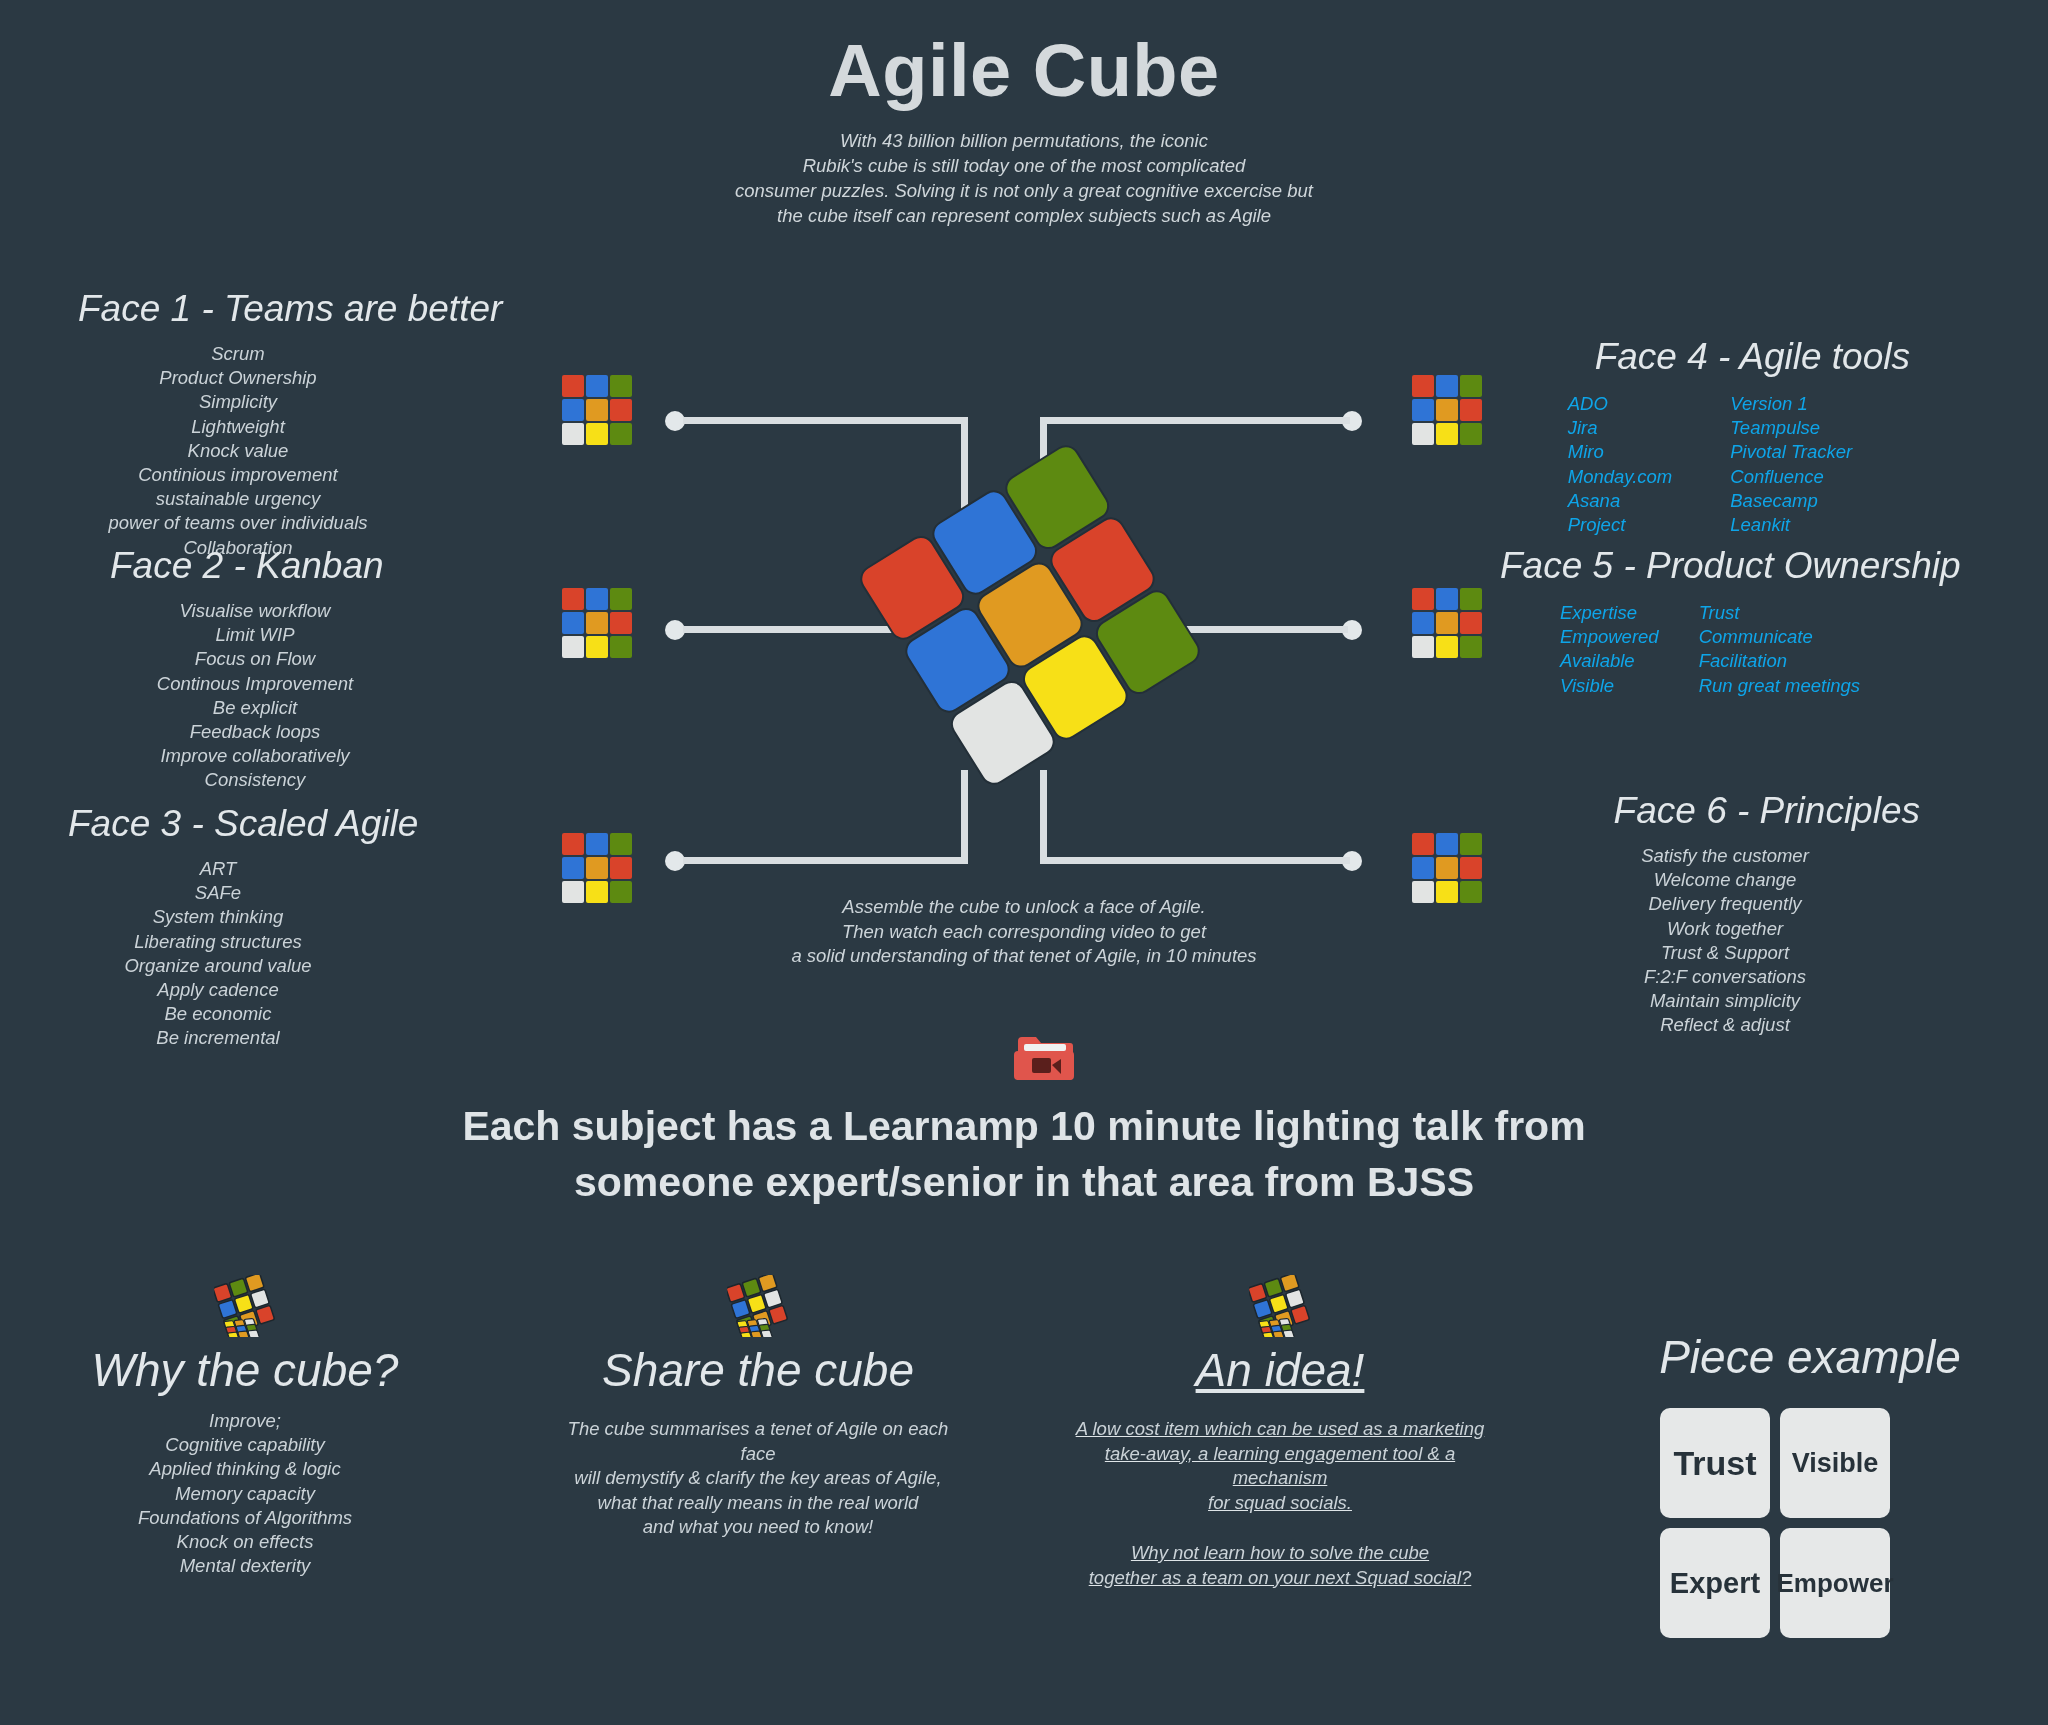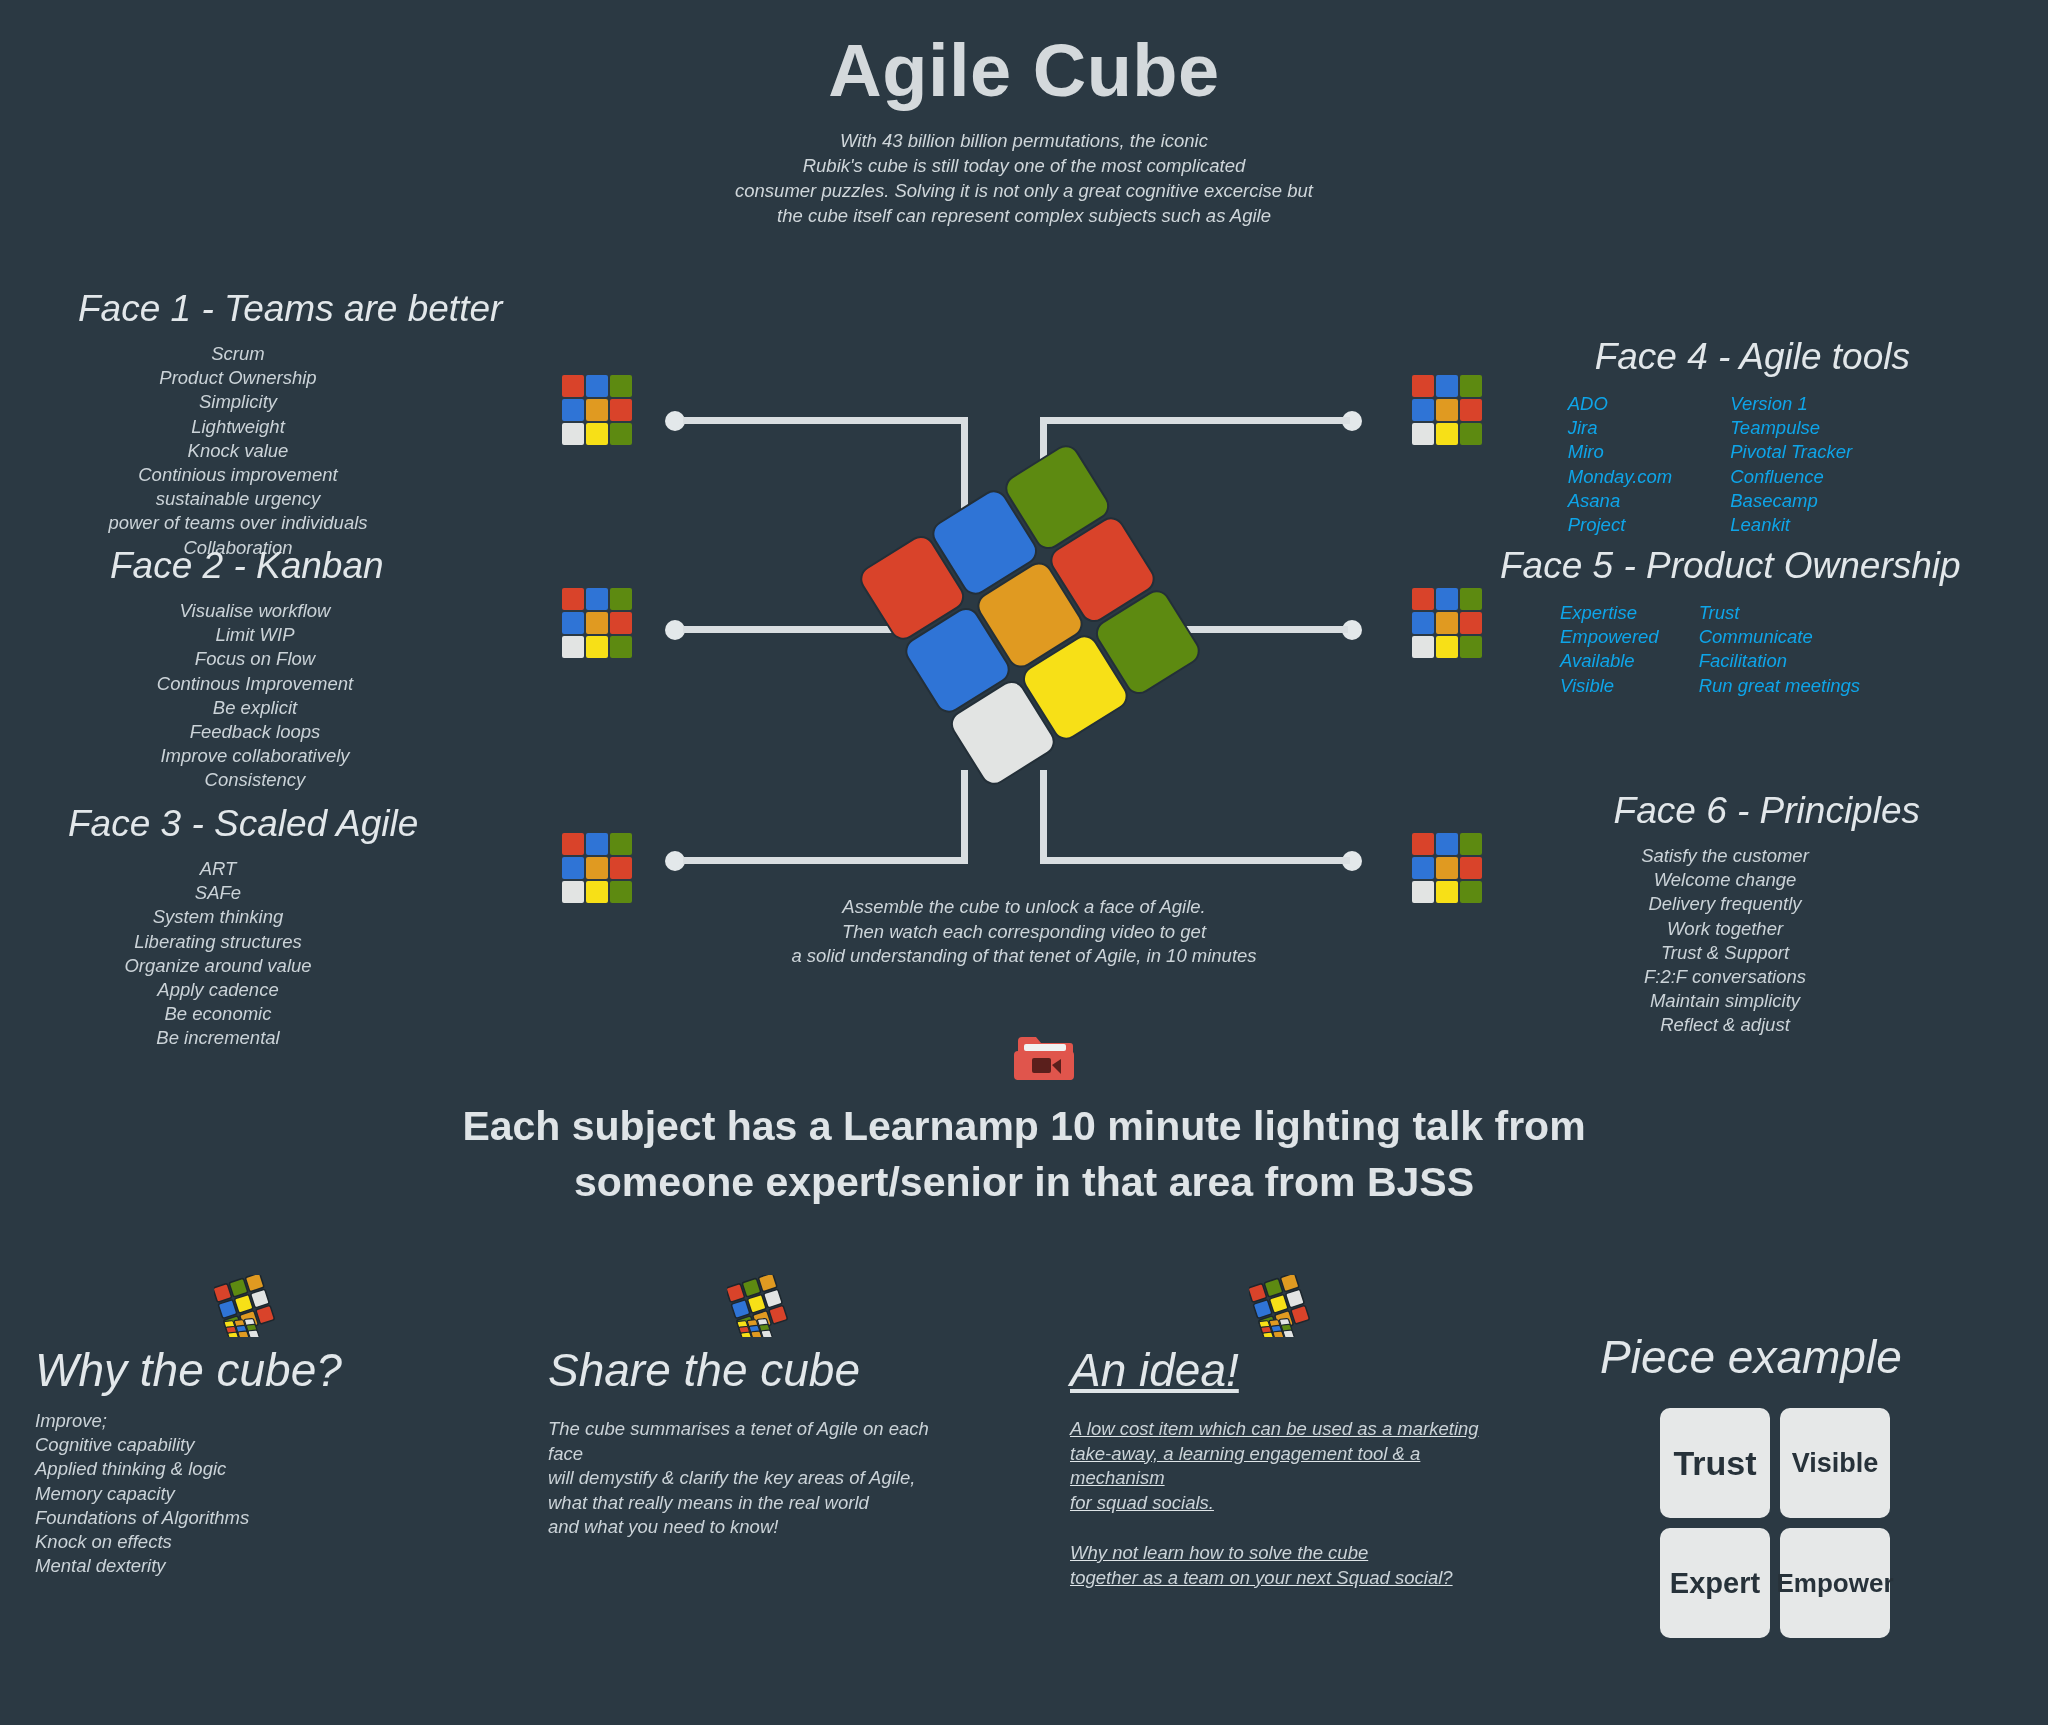--- a/index.html
+++ b/index.html
@@ -72,21 +72,21 @@
 
   
   .videofolder{position:absolute;left:1014px;top:1025px;width:60px;height:60px;}
 
   .banner{
     position:absolute;top:1098px;left:0;width:2048px;text-align:center;
     font-size:41px;font-weight:bold;line-height:56px;color:#dfe4e7;
   }
 
   
-  .bsec{position:absolute;text-align:left;}
+  .bsec{position:absolute;text-align:center;}
   .bsec .rubik{margin:0 auto 6px auto;}
   .bsec h2{
     margin:0;font-weight:400;font-style:italic;font-size:46px;color:#e2e7ea;
     line-height:54px;
   }
   .bsec .blist{
     font-style:italic;font-size:18.5px;line-height:24.2px;color:#cbd3d8;margin-top:12px;
   }
   .bsec .btext{
     font-style:italic;font-size:18.5px;line-height:24.5px;color:#cbd3d8;margin-top:20px;

